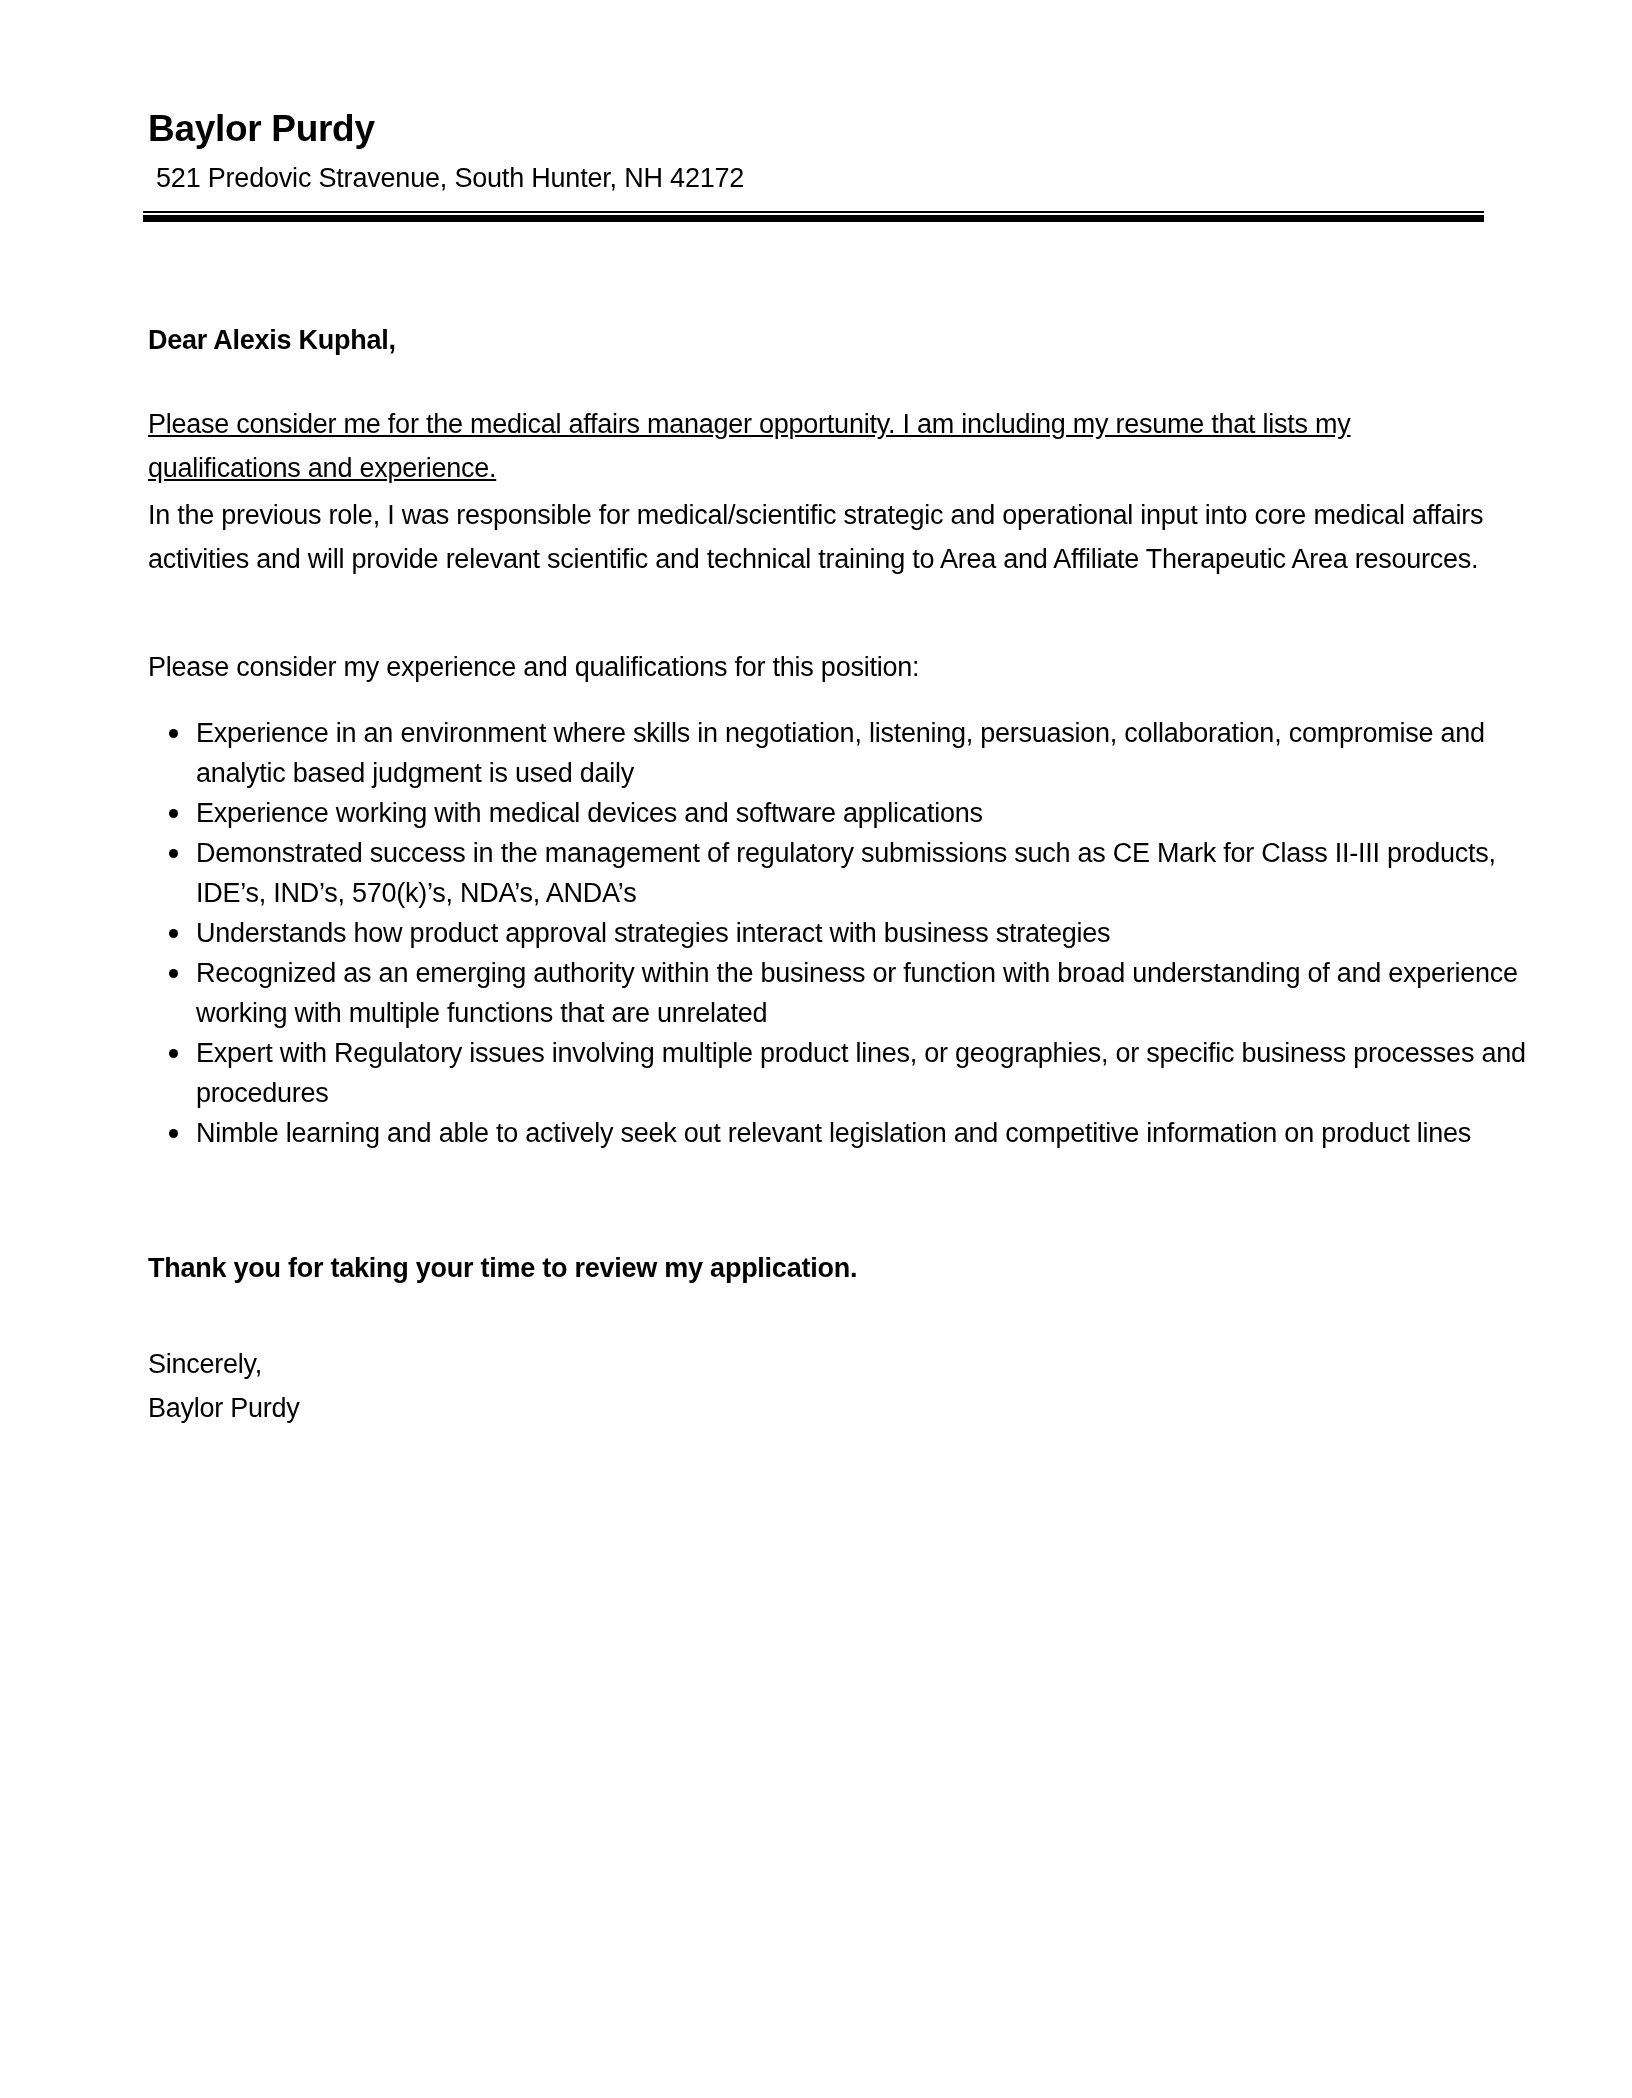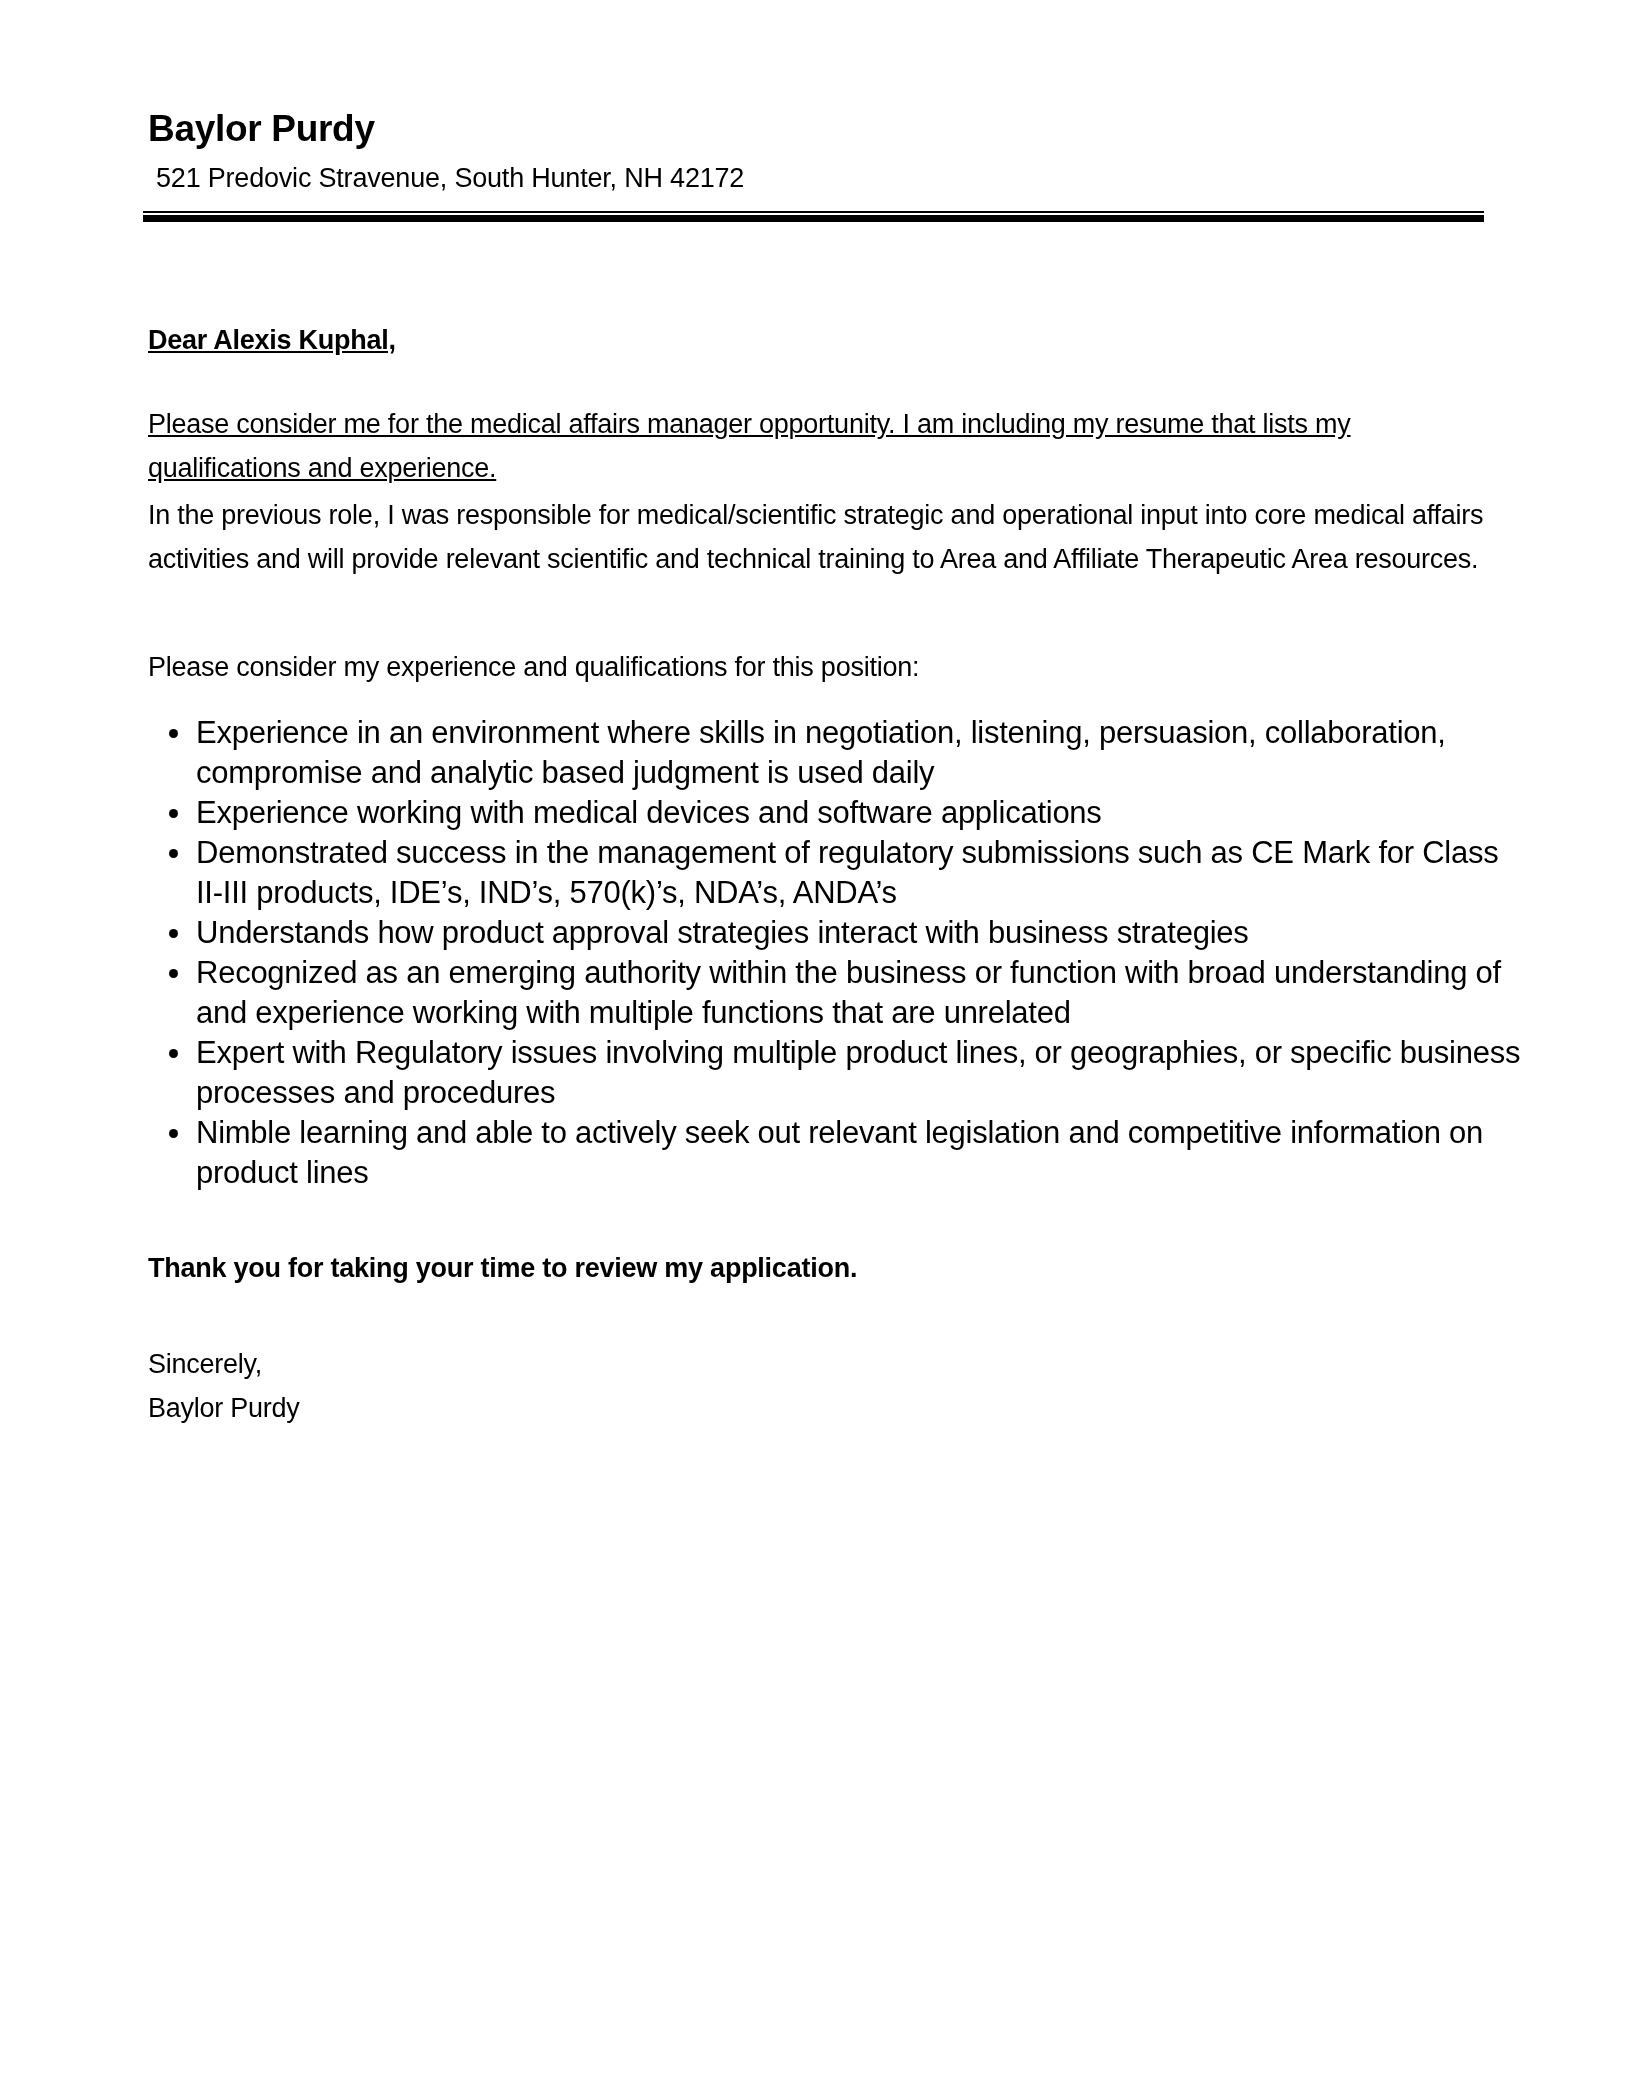--- a/index.html
+++ b/index.html
@@ -6,26 +6,26 @@
   body { width:1632px; height:2098px; position:relative; overflow:hidden;
          font-family:"Liberation Sans", "DejaVu Sans", sans-serif; color:#000; }
   .page { position:absolute; left:148px; top:0; width:1336px; }
   .name { position:absolute; top:108px; left:0; font-size:37px; font-weight:bold; letter-spacing:-0.3px; }
   .address { position:absolute; top:163px; left:0; font-size:27px; letter-spacing:-0.2px;margin-left:8px; }
   .rule { position:absolute; top:211px; left:-5px; width:1341px; }
   .rule .thin { height:2px; background:#000; }
   .rule .gap { height:2px; }
   .rule .thick { height:7px; background:#000; }
   .text { position:absolute; left:0; width:1336px; font-size:27px; line-height:44px; letter-spacing:-0.25px; }
-  .dear { top:318px; font-weight:bold;text-decoration:underline; }
+  .dear { top:318px; font-weight:bold; }
   .p1 { top:402px;text-decoration:underline; }
   .p2 { top:493px; }
   .p3 { top:645px; }
   ul.bullets { position:absolute; top:713px; left:0; width:1336px; margin:0; padding:0 0 0 48px; list-style:none;
-       font-size:31px; line-height:40px; letter-spacing:-0.25px; }
+       font-size:27px; line-height:40px; letter-spacing:-0.25px; }
   ul.bullets li { position:relative; }
   ul.bullets li .dot { position:absolute; left:-27px; top:16px; width:9px; height:9px; border-radius:50%; background:#000; }
   .thanks { top:1246px; font-weight:bold; }
   .closing { top:1342px; }
   .signer { top:1386px; }
 </style>
 </head>
 <body>
 
 <div class="page">

